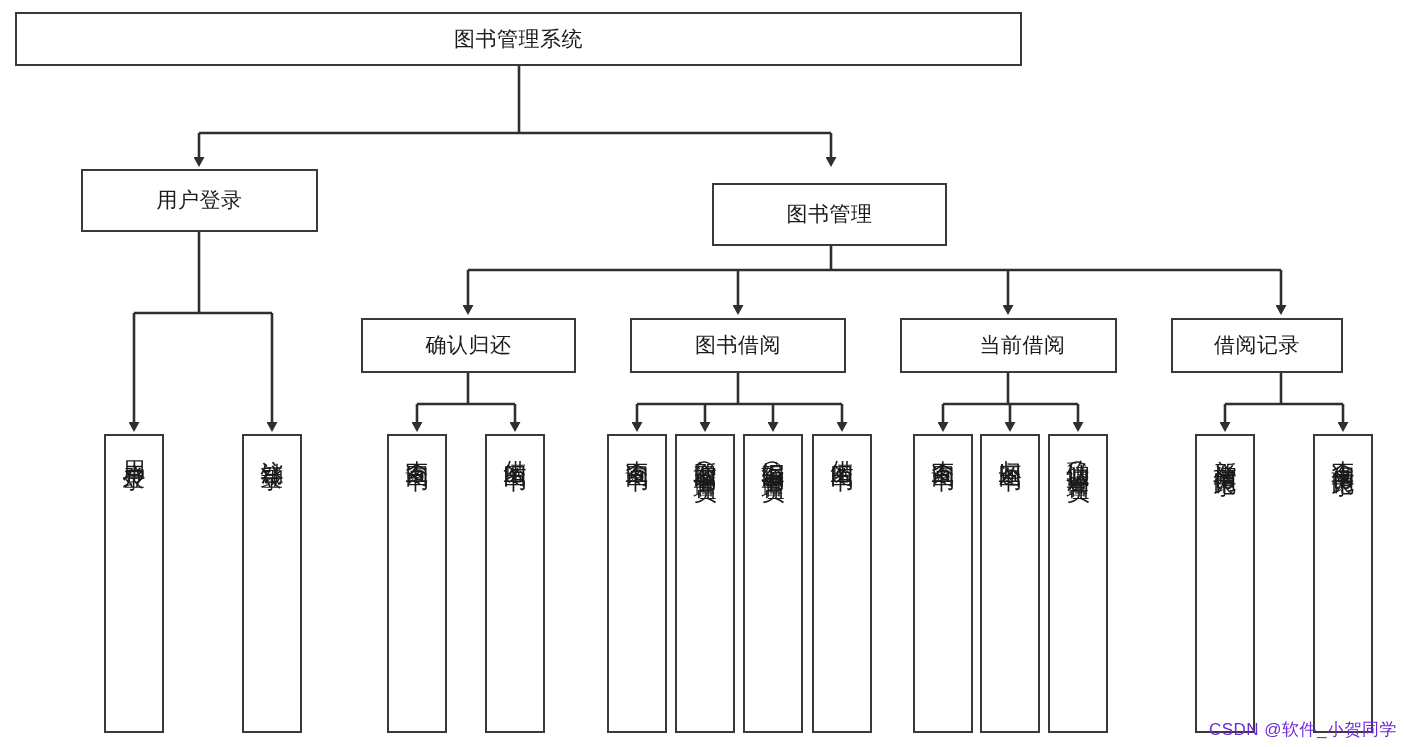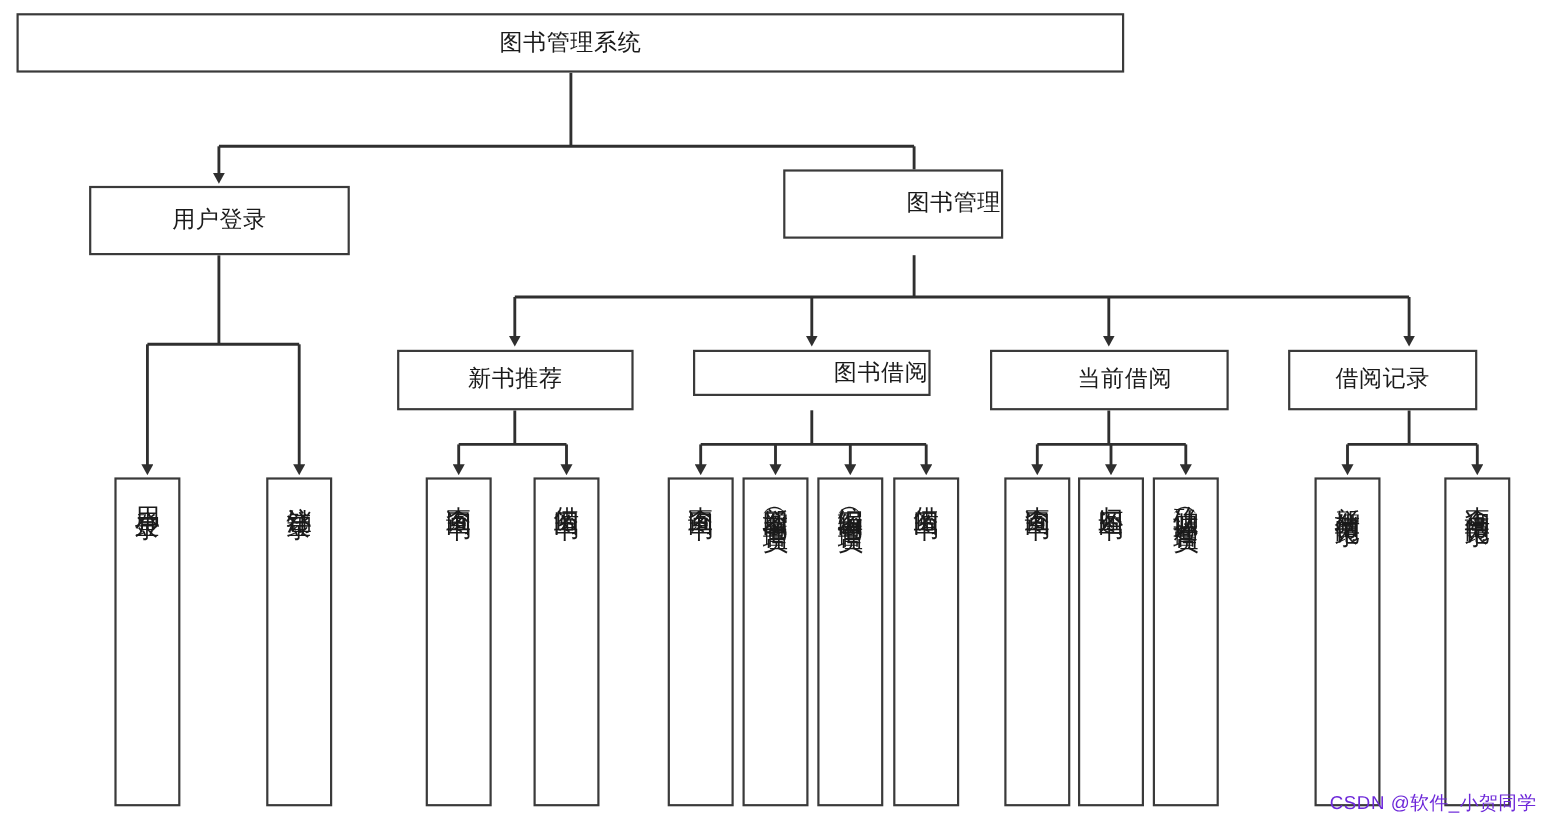--- a/index.html
+++ b/index.html
@@ -126,28 +126,28 @@
     </g>
   </svg>
 
   <div class="node horizontal" style="left:15px; top:12px; width:1007px; height:54px;">
     <span class="node-label">图书管理系统</span>
   </div>
 
   <div class="node horizontal" style="left:81px; top:169px; width:237px; height:63px;">
     <span class="node-label">用户登录</span>
   </div>
-  <div class="node horizontal" style="left:712px; top:154px; width:200px; height:63px;justify-content:flex-end;">
+  <div class="node horizontal" style="left:712px; top:183px; width:235px; height:63px;">
     <span class="node-label">图书管理</span>
   </div>
 
   <div class="node horizontal" style="left:361px; top:318px; width:215px; height:55px;">
-    <span class="node-label">新书推荐</span>
-  </div>
-  <div class="node horizontal" style="left:630px; top:318px; width:216px; height:42px;justify-content:flex-end;">
+    <span class="node-label">确认归还</span>
+  </div>
+  <div class="node horizontal" style="left:630px; top:318px; width:216px; height:55px;">
     <span class="node-label">图书借阅</span>
   </div>
   <div class="node horizontal" style="left:900px; top:318px; width:217px; height:55px;padding-left:28px;">
     <span class="node-label">当前借阅</span>
   </div>
   <div class="node horizontal" style="left:1171px; top:318px; width:172px; height:55px;">
     <span class="node-label">借阅记录</span>
   </div>
 
   <div class="node vertical" style="left:104px; top:434px; width:60px; height:299px;">

